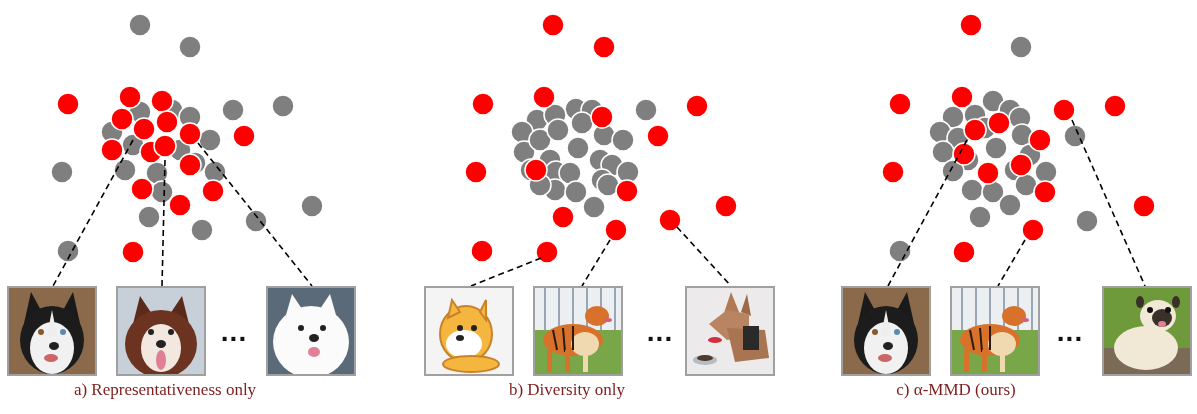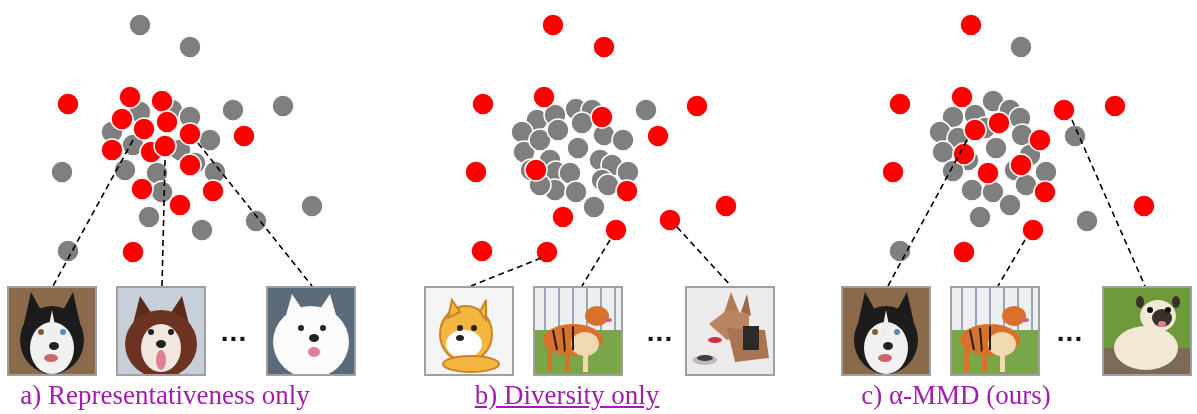--- a/index.html
+++ b/index.html
@@ -1,19 +1,19 @@
 <!DOCTYPE html>
 <html><head>
 <meta charset="utf-8">
 <style>
   html, body { margin: 0; padding: 0; background: #ffffff; }
   body { width: 1197px; height: 414px; position: relative; overflow: hidden; font-family: "Liberation Serif", serif; }
   #figure { position: absolute; left: 0; top: 0; width: 1197px; height: 414px; }
   .caption {
-    position: absolute; top: 380px; font-size: 27px; color: #a21caf; white-space: nowrap;
+    position: absolute; top: 380px; font-size: 17px; color: #7f1d1d; white-space: nowrap;
     transform: translateX(-50%); font-family: "Liberation Serif", serif;
   }
   .thumb {
     position: absolute; width: 90px; height: 90px; box-sizing: border-box;
     border: 2px solid #a0a0a0; overflow: hidden;
   }
   .ellipsis {
     position: absolute; font-size: 28px; font-weight: bold; top: 316px;
     font-family: "Liberation Sans", sans-serif; color: #111; transform: translateX(-50%);
     letter-spacing: 1px;
@@ -241,21 +241,21 @@
           <polygon points="36,28 44,4 52,24" fill="#b07a55"></polygon>
           <polygon points="54,24 60,6 64,28" fill="#9a6a48"></polygon>
           <polygon points="22,36 40,22 62,26 62,48 40,52" fill="#b98462"></polygon>
           <polygon points="40,40 78,42 82,70 48,74" fill="#a87452"></polygon>
           <rect x="56" y="38" width="16" height="24" fill="#2a2a2a"></rect>
           <ellipse cx="28" cy="52" rx="7" ry="3" fill="#d03040"></ellipse>
           <ellipse cx="18" cy="72" rx="12" ry="5" fill="#b8bcc2"></ellipse>
           <ellipse cx="18" cy="70" rx="8" ry="3" fill="#4a3a30"></ellipse>
         </svg></div>
     <div class="ellipsis" style="left: 660px;">...</div>
-    <div class="caption" style="left: 567px; text-decoration: underline;">b) Diversity only</div>
+    <div class="caption" style="left: 567px;">b) Diversity only</div>
   </div>
 
   <div>
     <div class="thumb" title="husky" style="left: 841px; top: 286px; border-color: rgb(160, 160, 160);"><svg width="86" height="86" viewBox="0 0 86 86">
           <rect width="86" height="86" fill="#8a6a4a"></rect>
           <polygon points="14,40 22,4 34,26" fill="#1a1a1a"></polygon>
           <polygon points="72,40 64,4 52,26" fill="#1a1a1a"></polygon>
           <ellipse cx="43" cy="52" rx="32" ry="34" fill="#1c1c1c"></ellipse>
           <ellipse cx="43" cy="60" rx="22" ry="26" fill="#f1f1f1"></ellipse>
           <polygon points="43,22 38,48 48,48" fill="#eee"></polygon>

